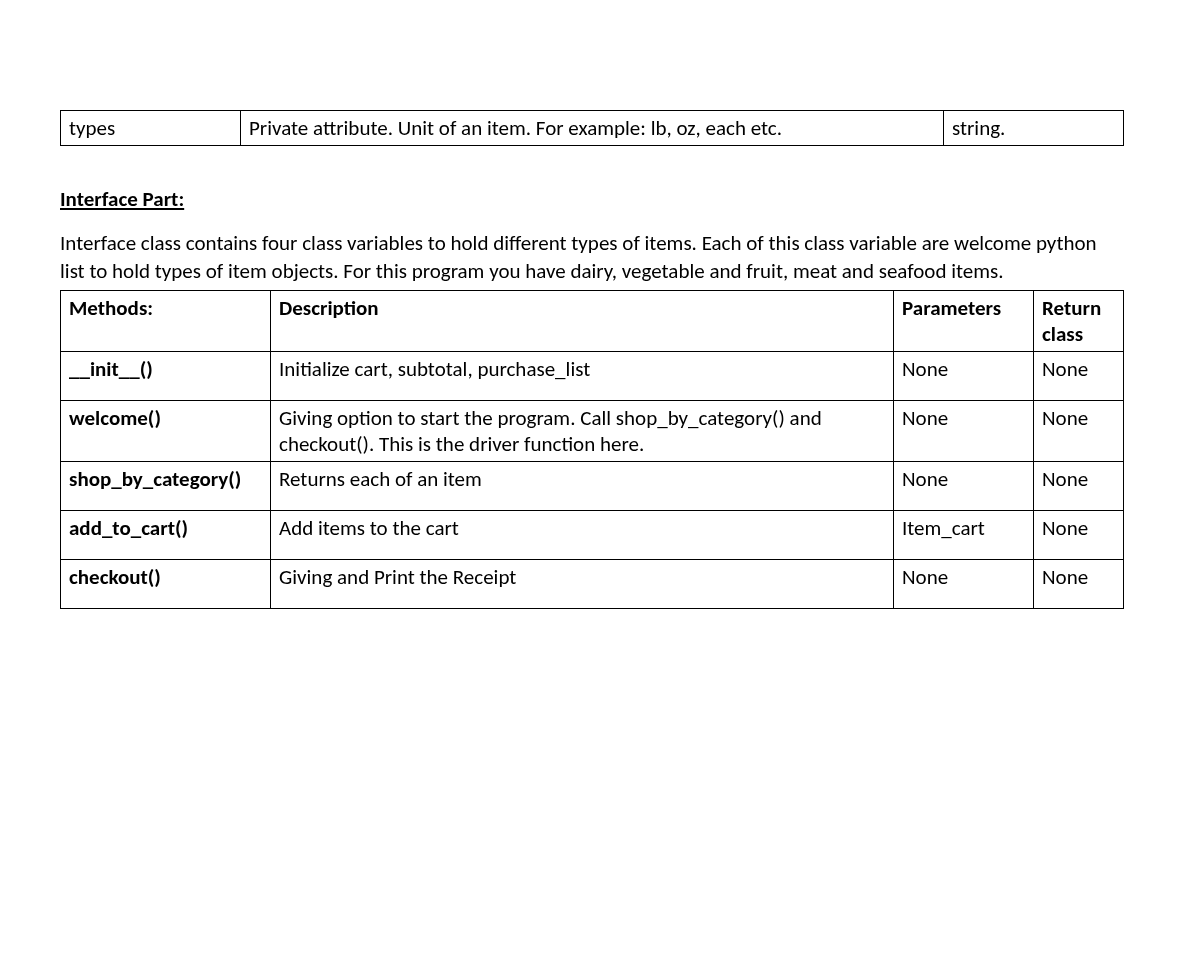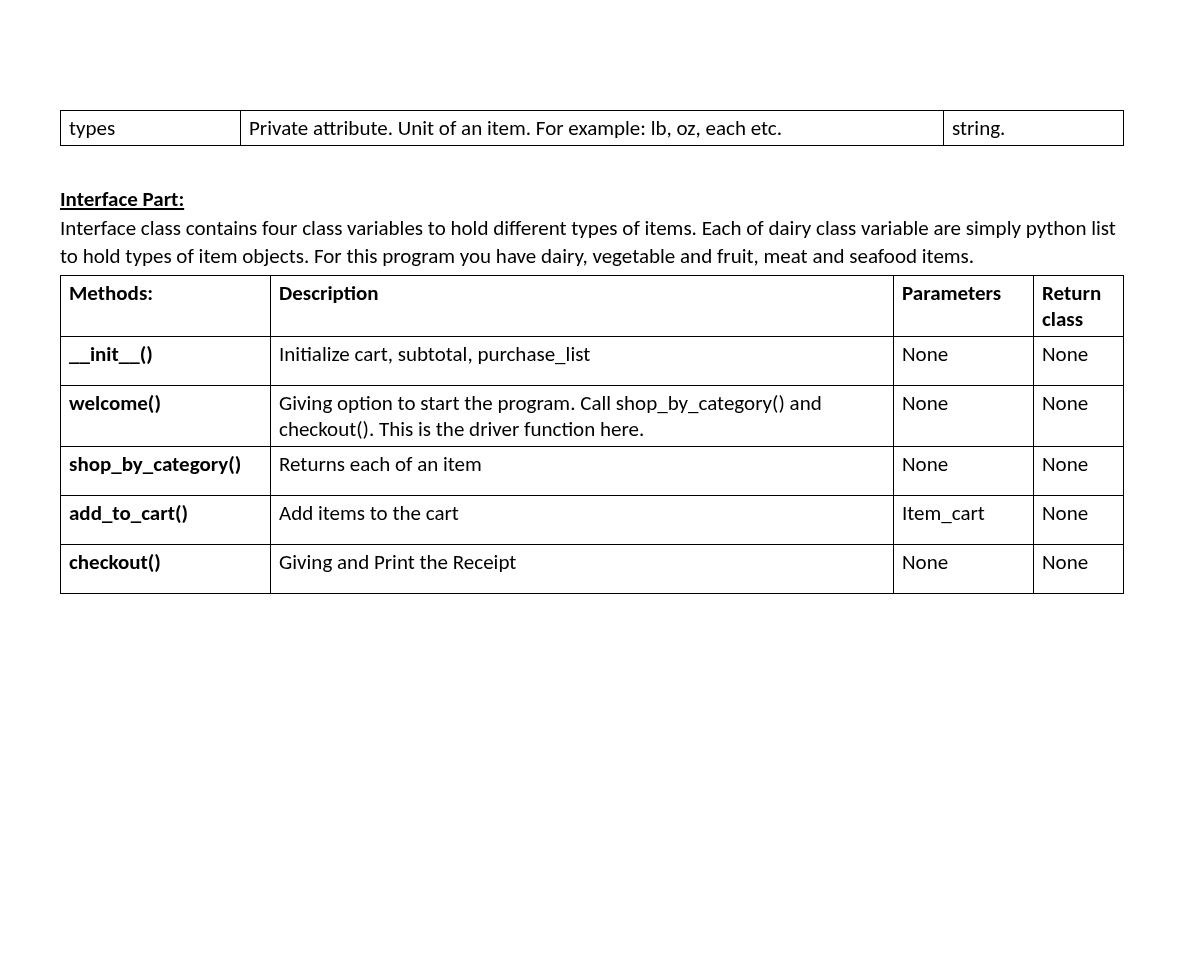--- a/index.html
+++ b/index.html
@@ -30,21 +30,21 @@
       font-weight: normal;
     }
     .table1 {
       margin-bottom: 40px;
     }
     .table1 .col1 { width: 180px; }
     .table1 .col3 { width: 180px; }
     .section-heading {
       font-weight: bold;
       text-decoration: underline;
-      margin-bottom: 2px;
+      margin-bottom: 17px;
     }
     .intro-text {
       margin-bottom: 4px;
       line-height: 1.35;
     }
     .table2 .col1 { width: 210px; }
     .table2 .col3 { width: 140px; }
     .table2 .col4 { width: 90px; }
     .table2 td.colh {
       font-weight: bold;
@@ -69,21 +69,21 @@
     <tbody>
         <tr>
       <td class="col1">types</td>
       <td class="col2">Private attribute. Unit of an item. For example: lb, oz, each etc.</td>
       <td class="col3">string.</td>
     </tr>
   </tbody>
     </table>
 
   <div class="section-heading">Interface Part:</div>
-  <div class="intro-text">Interface class contains four class variables to hold different types of items. Each of dairy class variable are simply python list to hold types of item objects. For this program you have dairy, vegetable and fruit, meat and seafood items.</div>
+  <div class="intro-text">Interface class contains four class variables to hold different types of items. Each of this class variable are welcome python list to hold types of item objects. For this program you have dairy, vegetable and fruit, meat and seafood items.</div>
 
   <table class="table2">
     <tbody>
         <tr class="header-row">
       <td class="col1 colh">Methods:</td>
       <td class="col2 colh">Description</td>
       <td class="col3 colh">Parameters</td>
       <td class="col4 colh">Return class</td>
     </tr>
     <tr>

